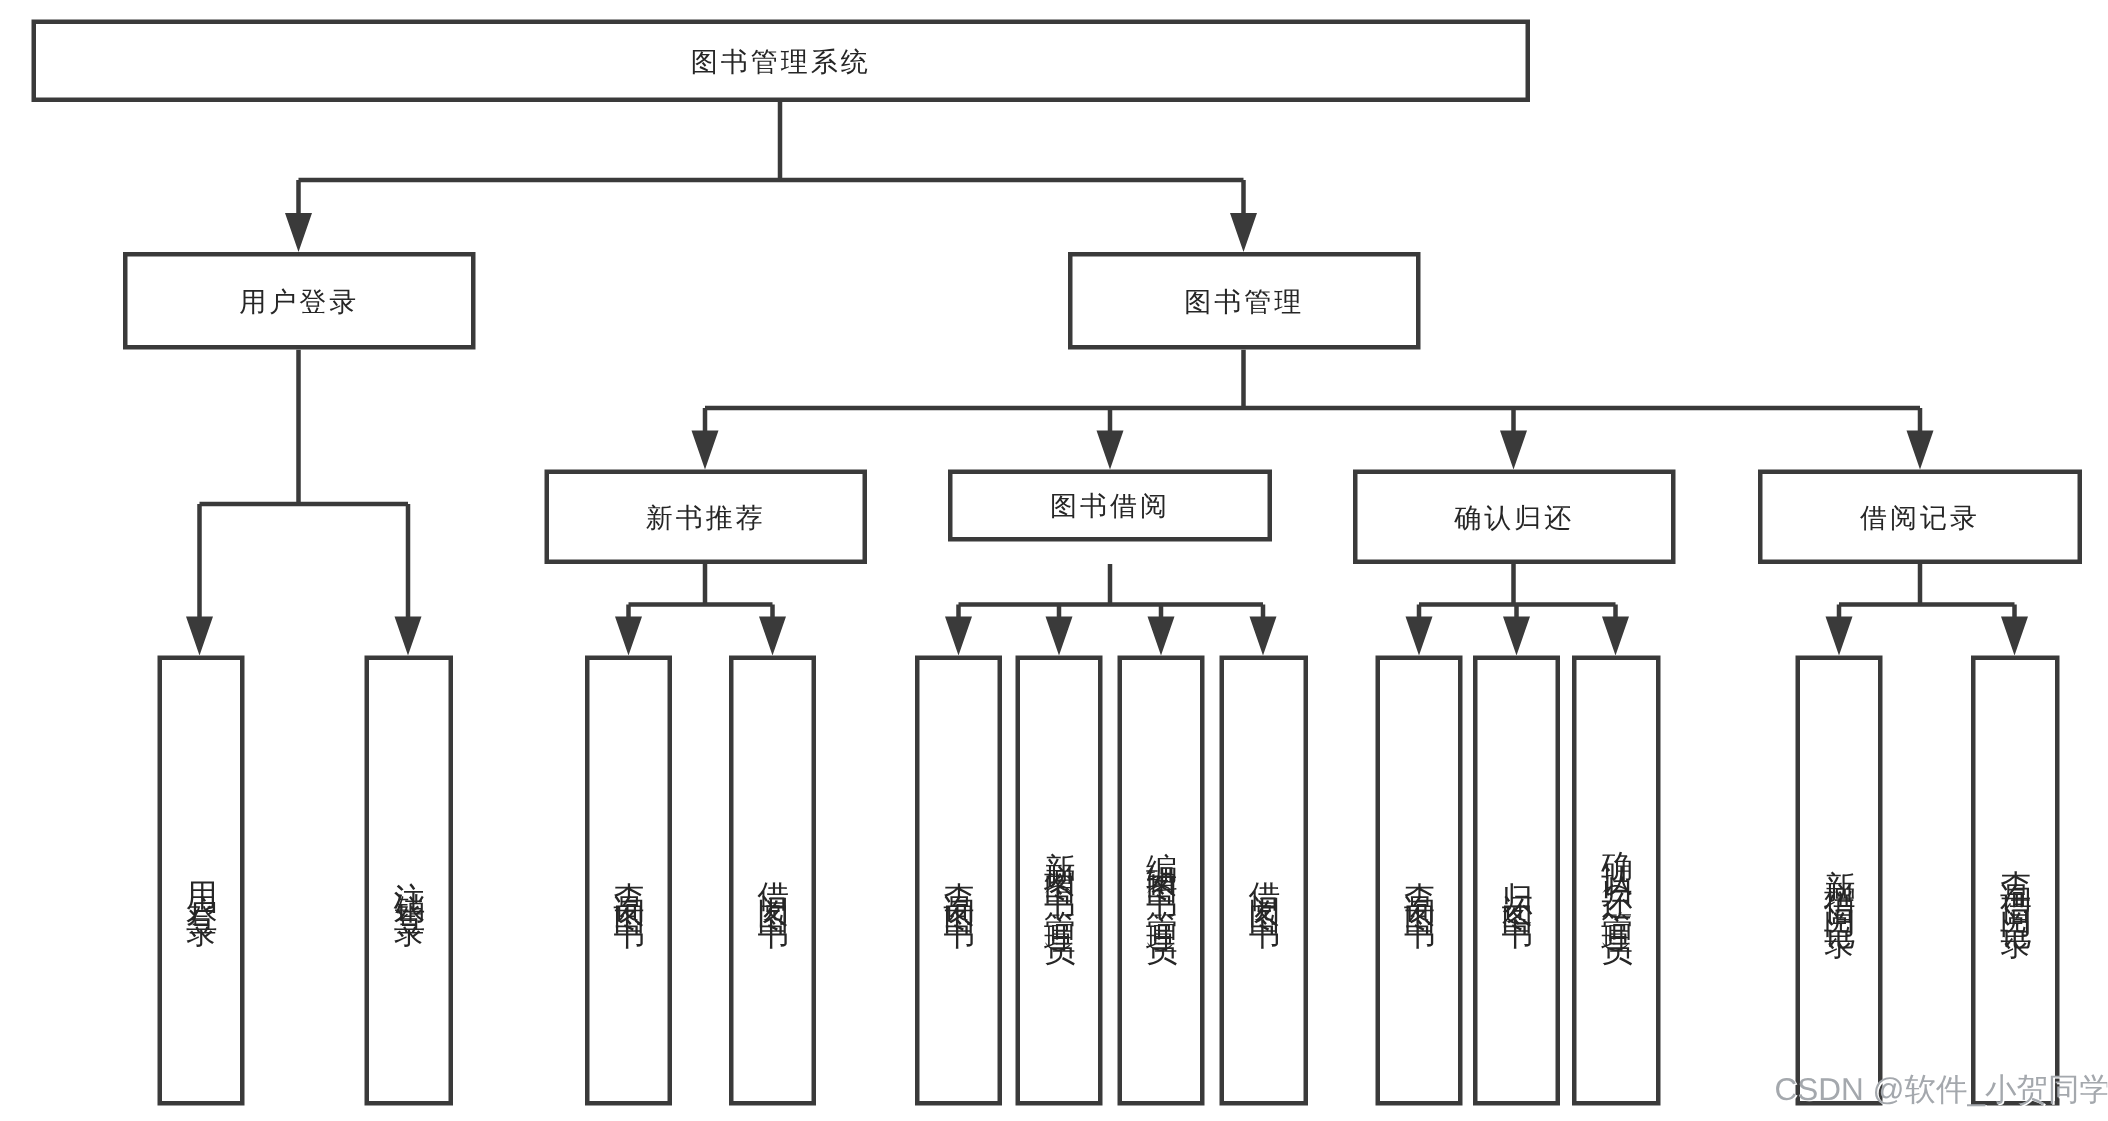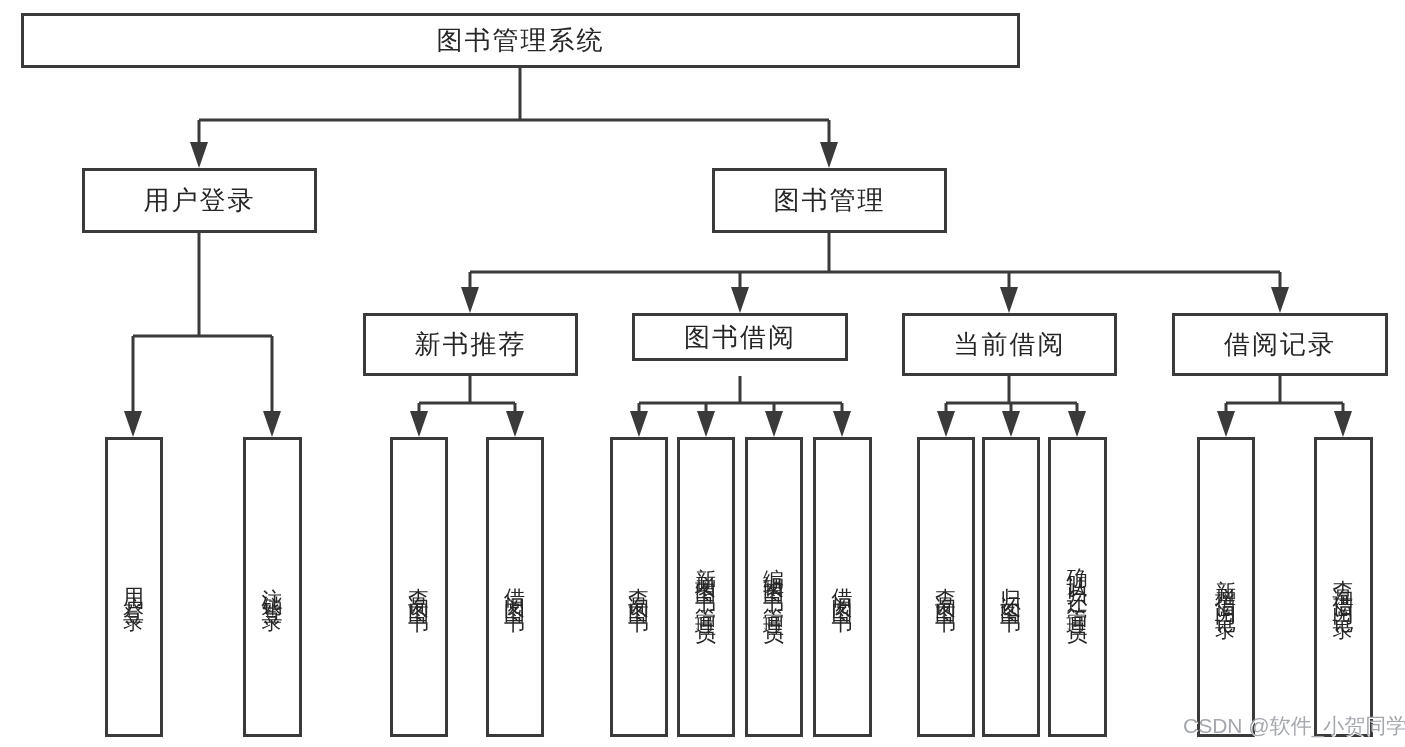--- a/index.html
+++ b/index.html
@@ -22,21 +22,21 @@
     box-sizing: border-box;
     border: 3px solid #3a3a3a;
     background: #ffffff;
     display: flex;
     align-items: center;
     justify-content: center;
     color: #262626;
     z-index: 1;
   }
   .h-label {
-    font-size: 26px;
+    font-size: 18px;
     letter-spacing: 2px;
     white-space: nowrap;
   }
   .v-label {
     writing-mode: vertical-rl;
     text-orientation: mixed;
     font-size: 21px;
     letter-spacing: 8px;
     line-height: 1;
     white-space: nowrap;
@@ -105,21 +105,21 @@
     <span class="h-label">图书管理</span>
   </div>
 
   <div class="node" style="left:363px; top:313px; width:215px; height:63px;">
     <span class="h-label">新书推荐</span>
   </div>
   <div class="node" style="left:632px; top:313px; width:216px; height:48px;">
     <span class="h-label">图书借阅</span>
   </div>
   <div class="node" style="left:902px; top:313px; width:215px; height:63px;">
-    <span class="h-label">当前借阅</span>
+    <span class="h-label">确认归还</span>
   </div>
   <div class="node" style="left:1172px; top:313px; width:216px; height:63px;">
     <span class="h-label">借阅记录</span>
   </div>
 
   <div class="node" style="left:105px; top:437px; width:58px; height:300px;">
     <span class="v-label">用户登录</span>
   </div>
   <div class="node" style="left:243px; top:437px; width:59px; height:300px;">
     <span class="v-label">注销登录</span>

